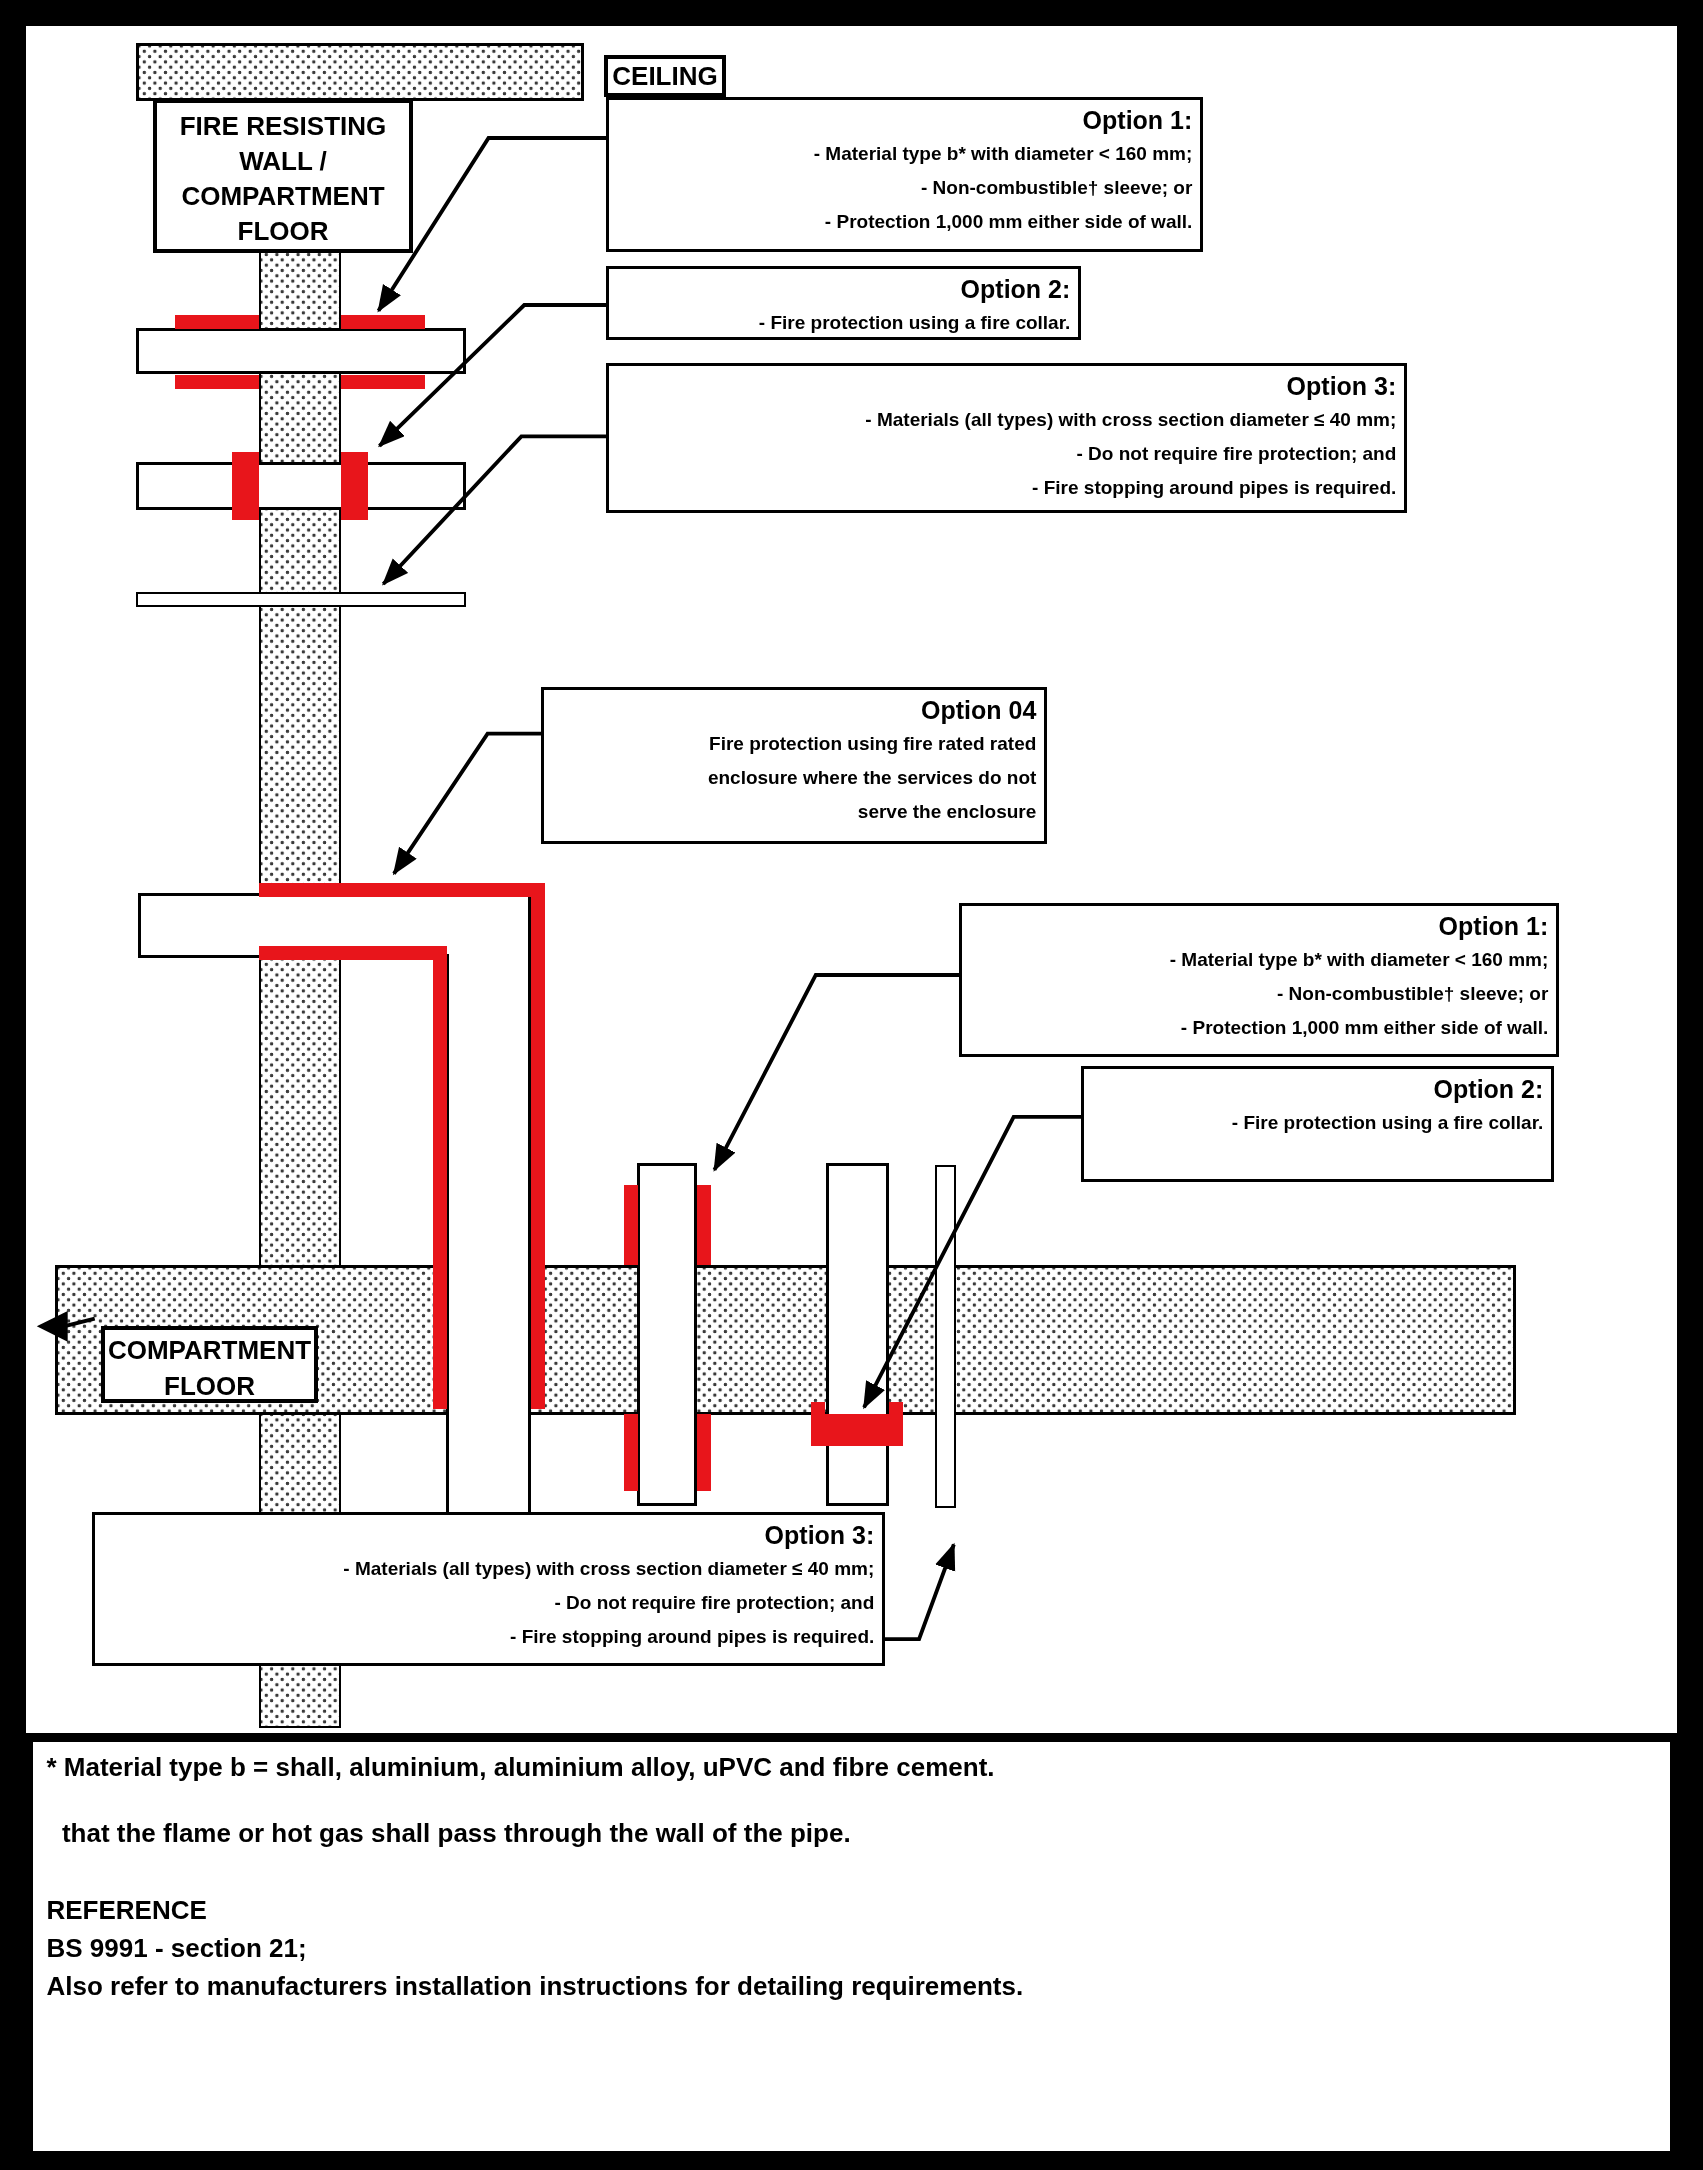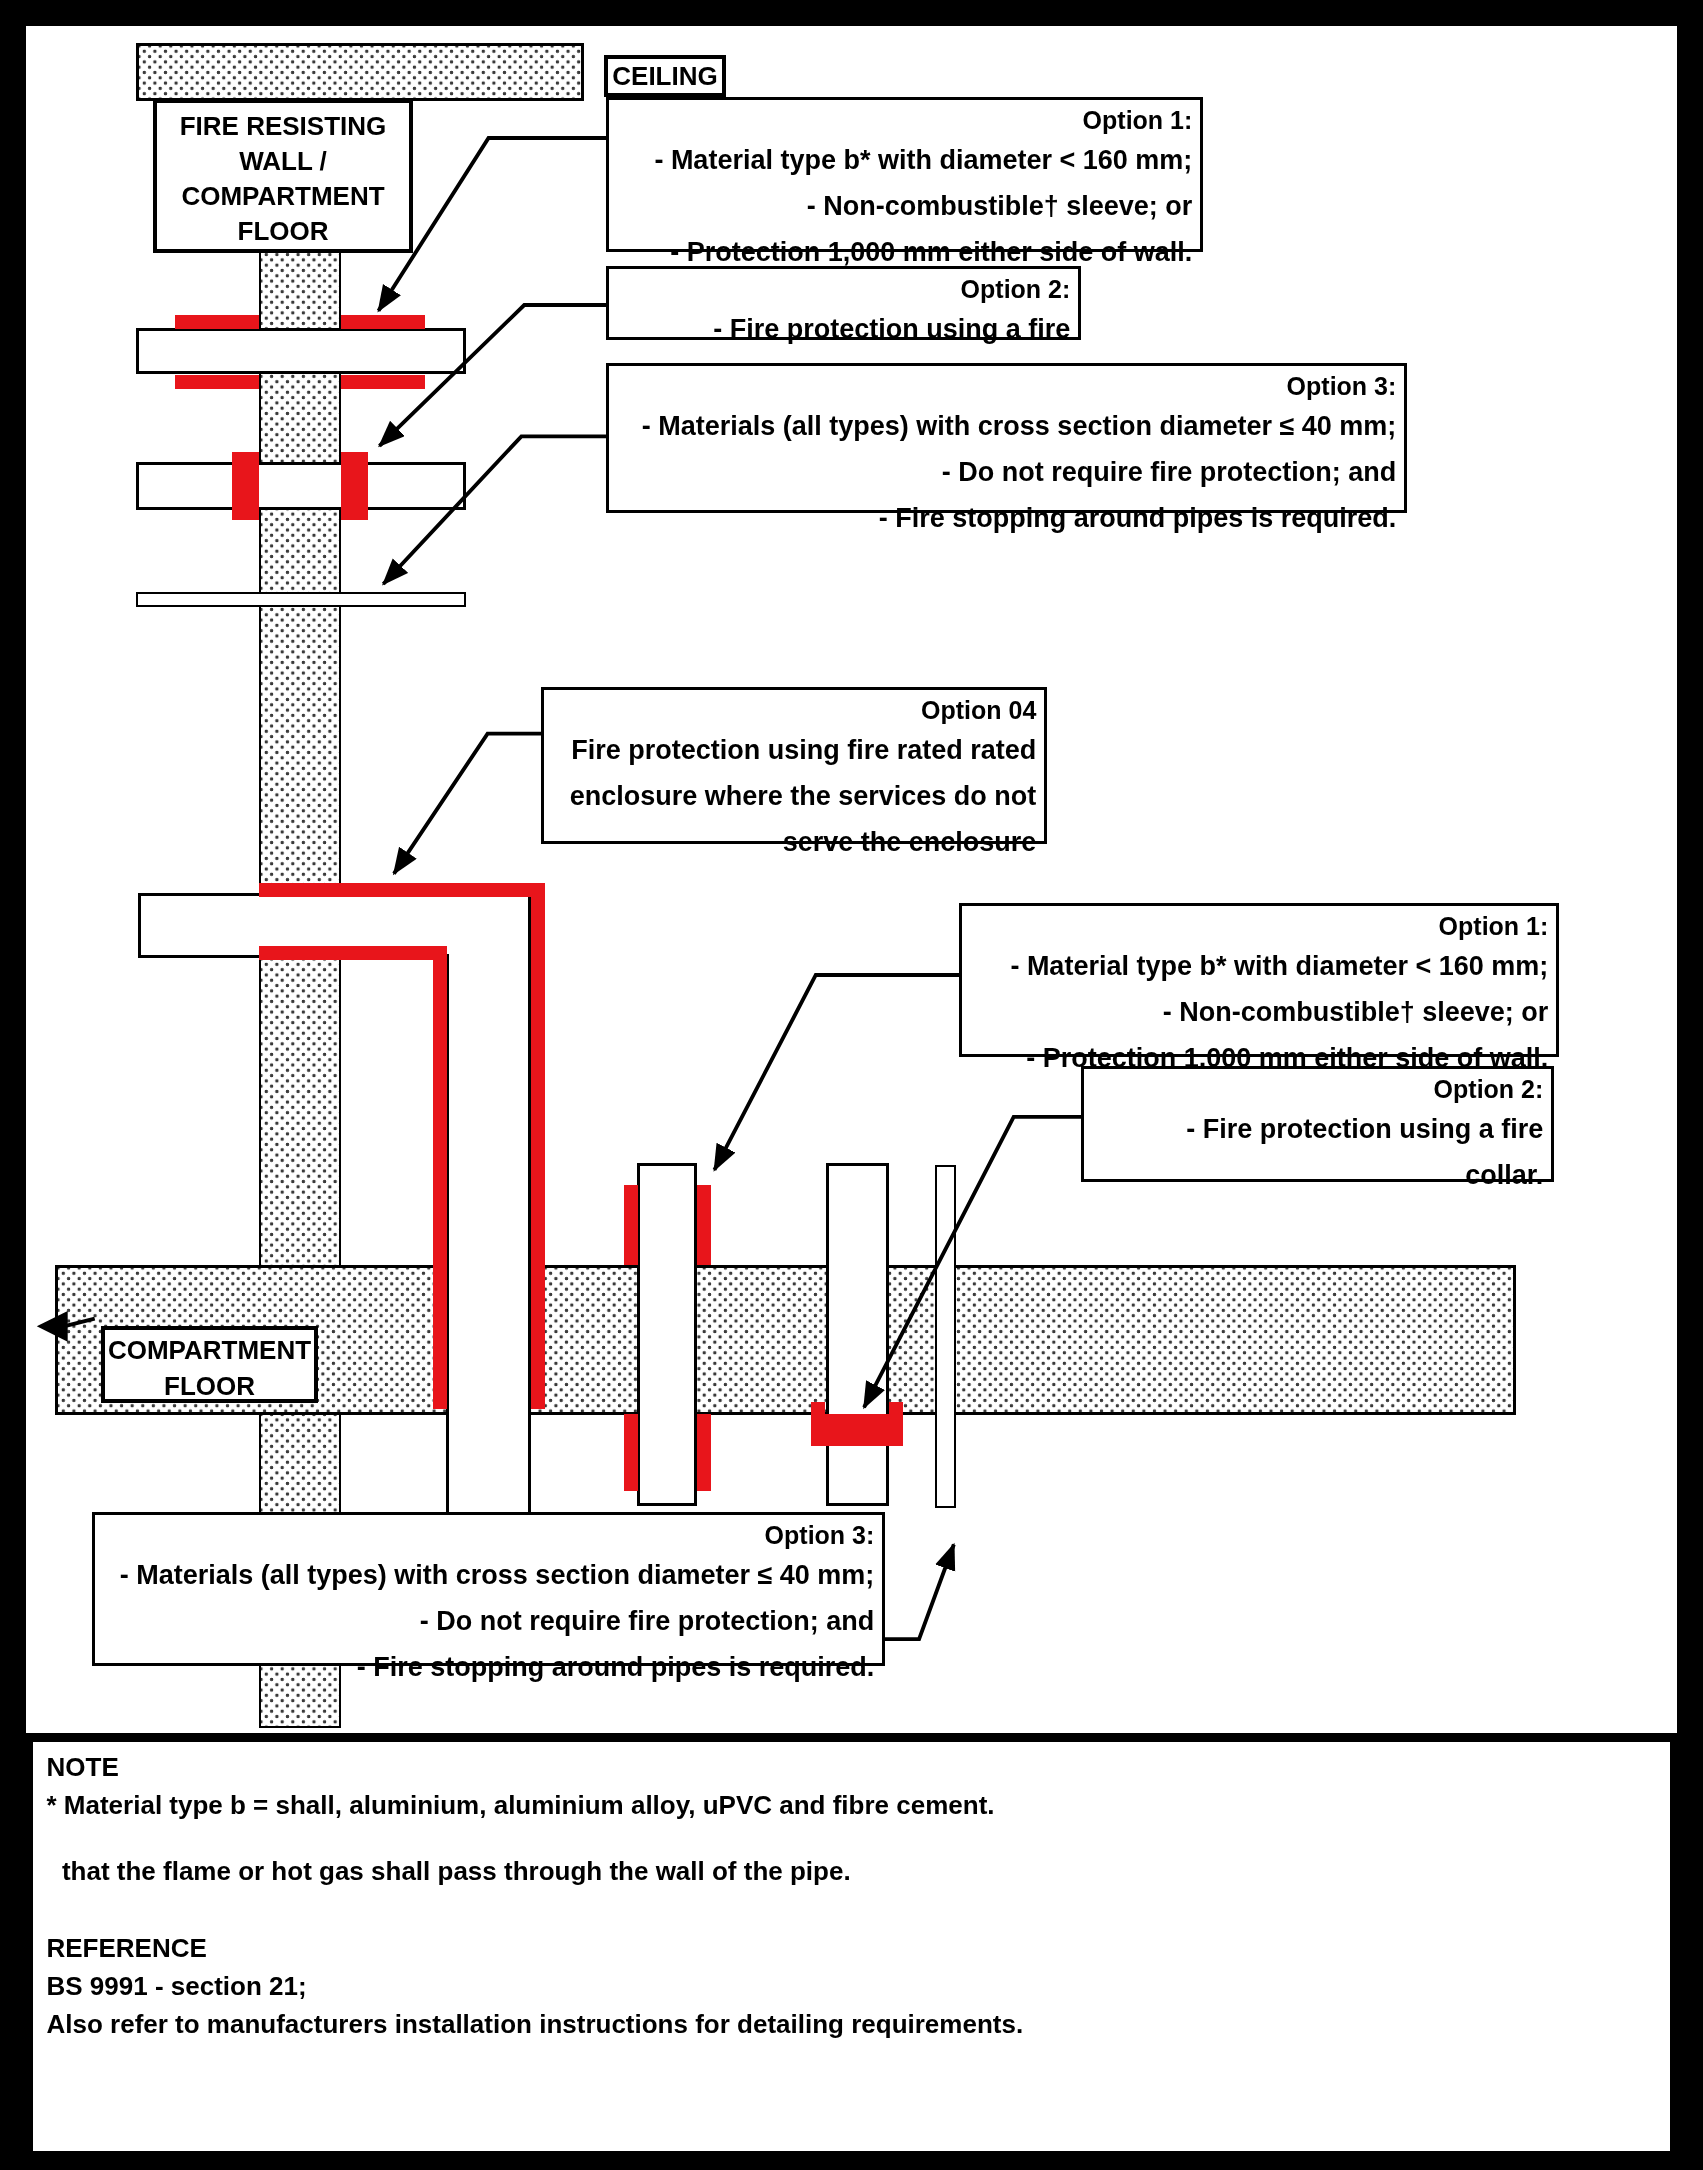--- a/index.html
+++ b/index.html
@@ -15,21 +15,21 @@
       radial-gradient(circle,#3a3a3a 1.6px, transparent 2px),
       radial-gradient(circle,#3a3a3a 1.6px, transparent 2px);
     background-size:10.6px 10.6px;
     background-position:0 0,5.3px 5.3px;
   }
   .pipe{background:#fff;border:3.9px solid #000;}
   .red{background:#e8151b;}
   .labelbox{background:#fff;border:4.8px solid #000;text-align:center;}
   .optbox{background:#fff;border:3.9px solid #000;padding:3.9px 7.7px;text-align:right;}
   .opt-title{font-size:25px;line-height:33px;}
-  .opt-body{font-size:27px;line-height:46px;white-space:pre-line;padding-left:11.6px;}
+  .opt-body{font-size:19px;line-height:34px;white-space:pre-line;padding-left:11.6px;}
   .ml{white-space:pre-line;margin-top:24px;}
   .note-line{font-size:26px;line-height:38px;}
   .indent{padding-left:15.4px;margin-top:28px;}
   svg.overlay{position:absolute;left:0;top:0;z-index:6;pointer-events:none;}
   .z1{z-index:1}.z2{z-index:2}.z3{z-index:3}.z4{z-index:4}.z5{z-index:5}
 </style>
 </head>
 <body>
 
 <div id="canvas">
@@ -148,21 +148,20 @@
     <polyline points="995,1010 845,1010 740,1212" fill="none" stroke="#000" stroke-width="4" marker-end="url(#arw)"></polyline>
     <polyline points="1122,1157 1050,1157 895,1458" fill="none" stroke="#000" stroke-width="4" marker-end="url(#arw)"></polyline>
     <polyline points="914,1698 952,1698 988,1600" fill="none" stroke="#000" stroke-width="4" marker-end="url(#arw)"></polyline>
     <g>
       <polygon points="38,1374 70,1358 70,1390" fill="#000"></polygon>
       <line x1="66" y1="1374" x2="98" y2="1366" stroke="#000" stroke-width="4"></line>
     </g>
   </svg>
 
   <div class="abs z5" style="left:29px;top:1738px;width:1645px;height:417px;background:#fff;border:4.8px solid #000;padding:5.8px 13.5px;">
-    <div class="note-line">NOTE</div>
     <div class="note-line">* Material type b =  shall, aluminium, aluminium alloy, uPVC and fibre cement.</div>
     <div class="note-line indent">that the flame or hot gas shall pass through the wall of the pipe.</div>
     <div class="note-line" style="height:39px;"></div>
     <div class="note-line">REFERENCE</div>
     <div class="note-line">BS 9991 - section 21;</div>
     <div class="note-line">Also refer to manufacturers installation instructions for detailing requirements.</div>
   </div>
 
 </div>
 

